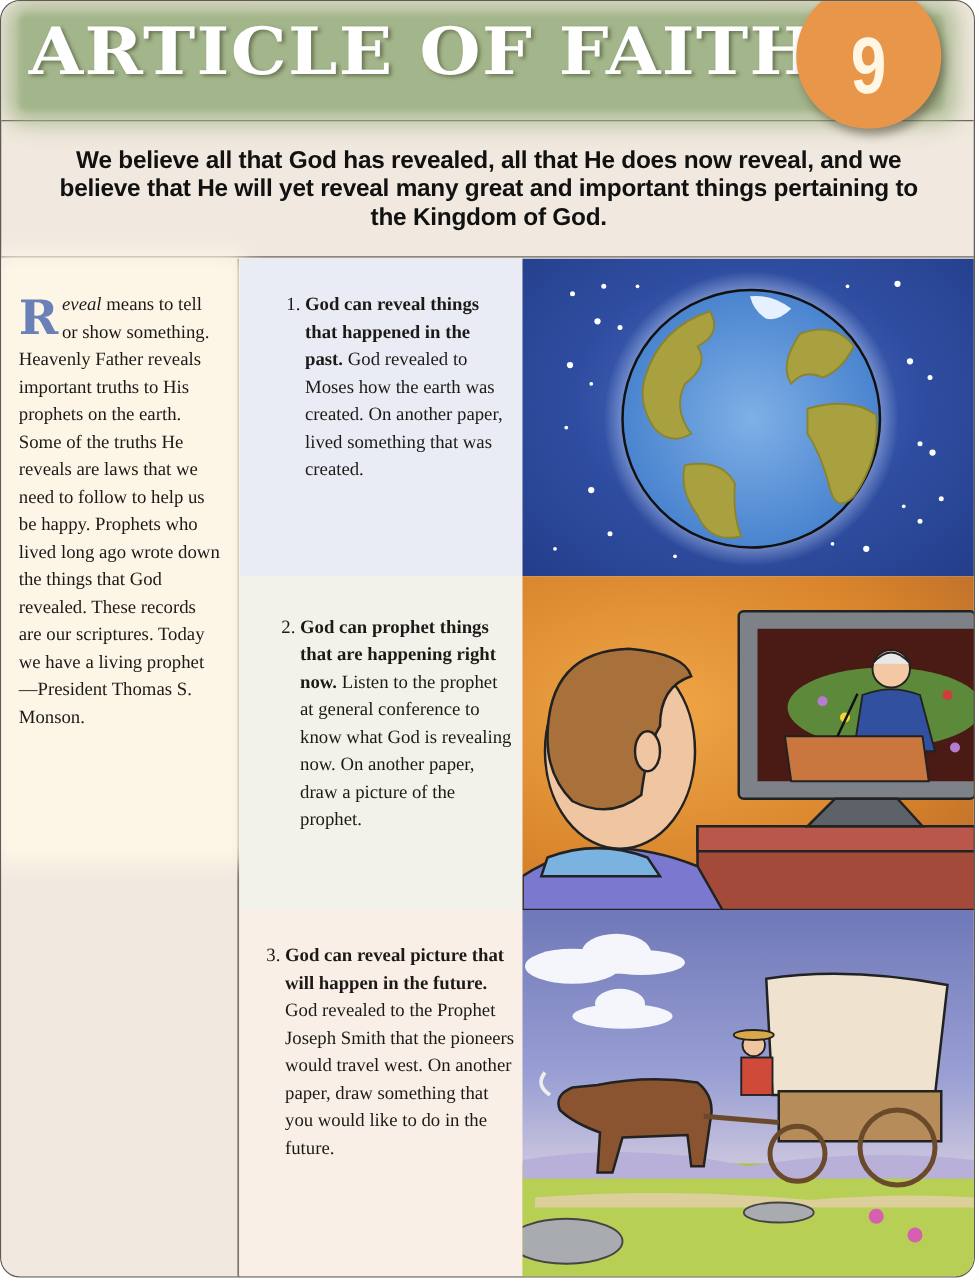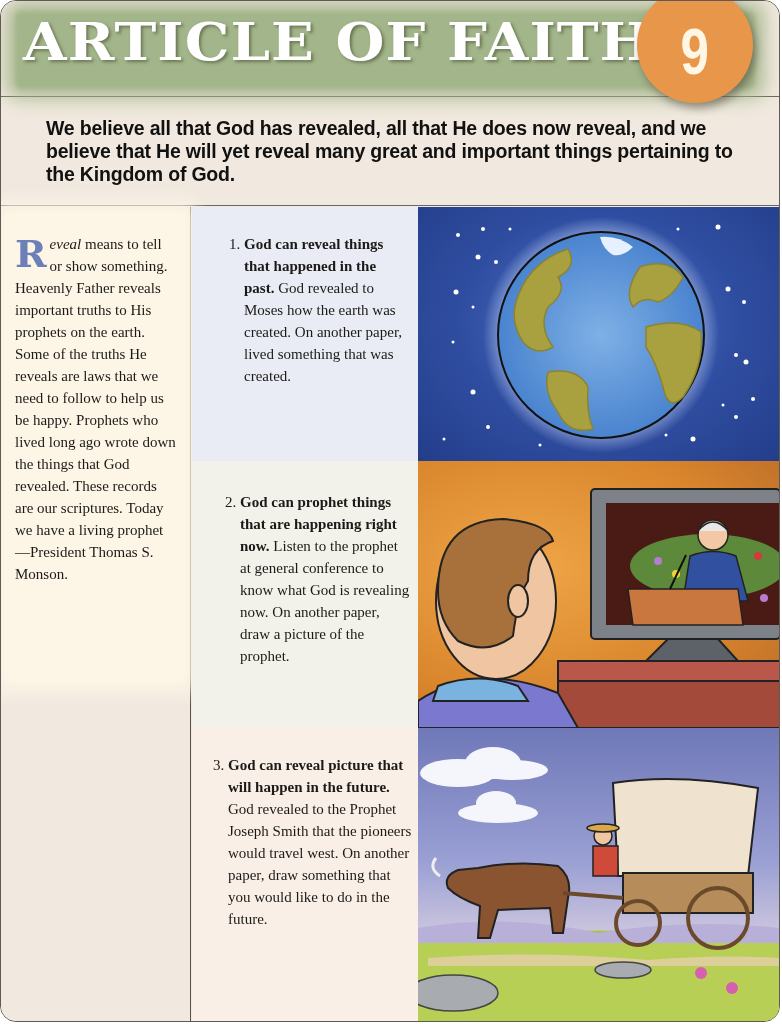--- a/index.html
+++ b/index.html
@@ -60,21 +60,21 @@
     position: absolute; left: 0; top: 97px; width: 780px; height: 108px;
     border-bottom: 1.5px solid #6a6560;
     display: flex; align-items: center; justify-content: center;
   }
   .statement-text {
     font-family: "Liberation Sans", sans-serif;
     font-weight: bold;
     font-size: 19.5px;
     line-height: 23px;
     color: #111111;
-    text-align: left;
+    text-align: center;
     width: 690px;
     letter-spacing: -0.2px;
   }
 
   
   .left-col {
     position: absolute; left: 0; top: 206px; width: 190px; height: 818px;
     background: #f1e9df;
     border-right: 1.5px solid #55514c;
   }

